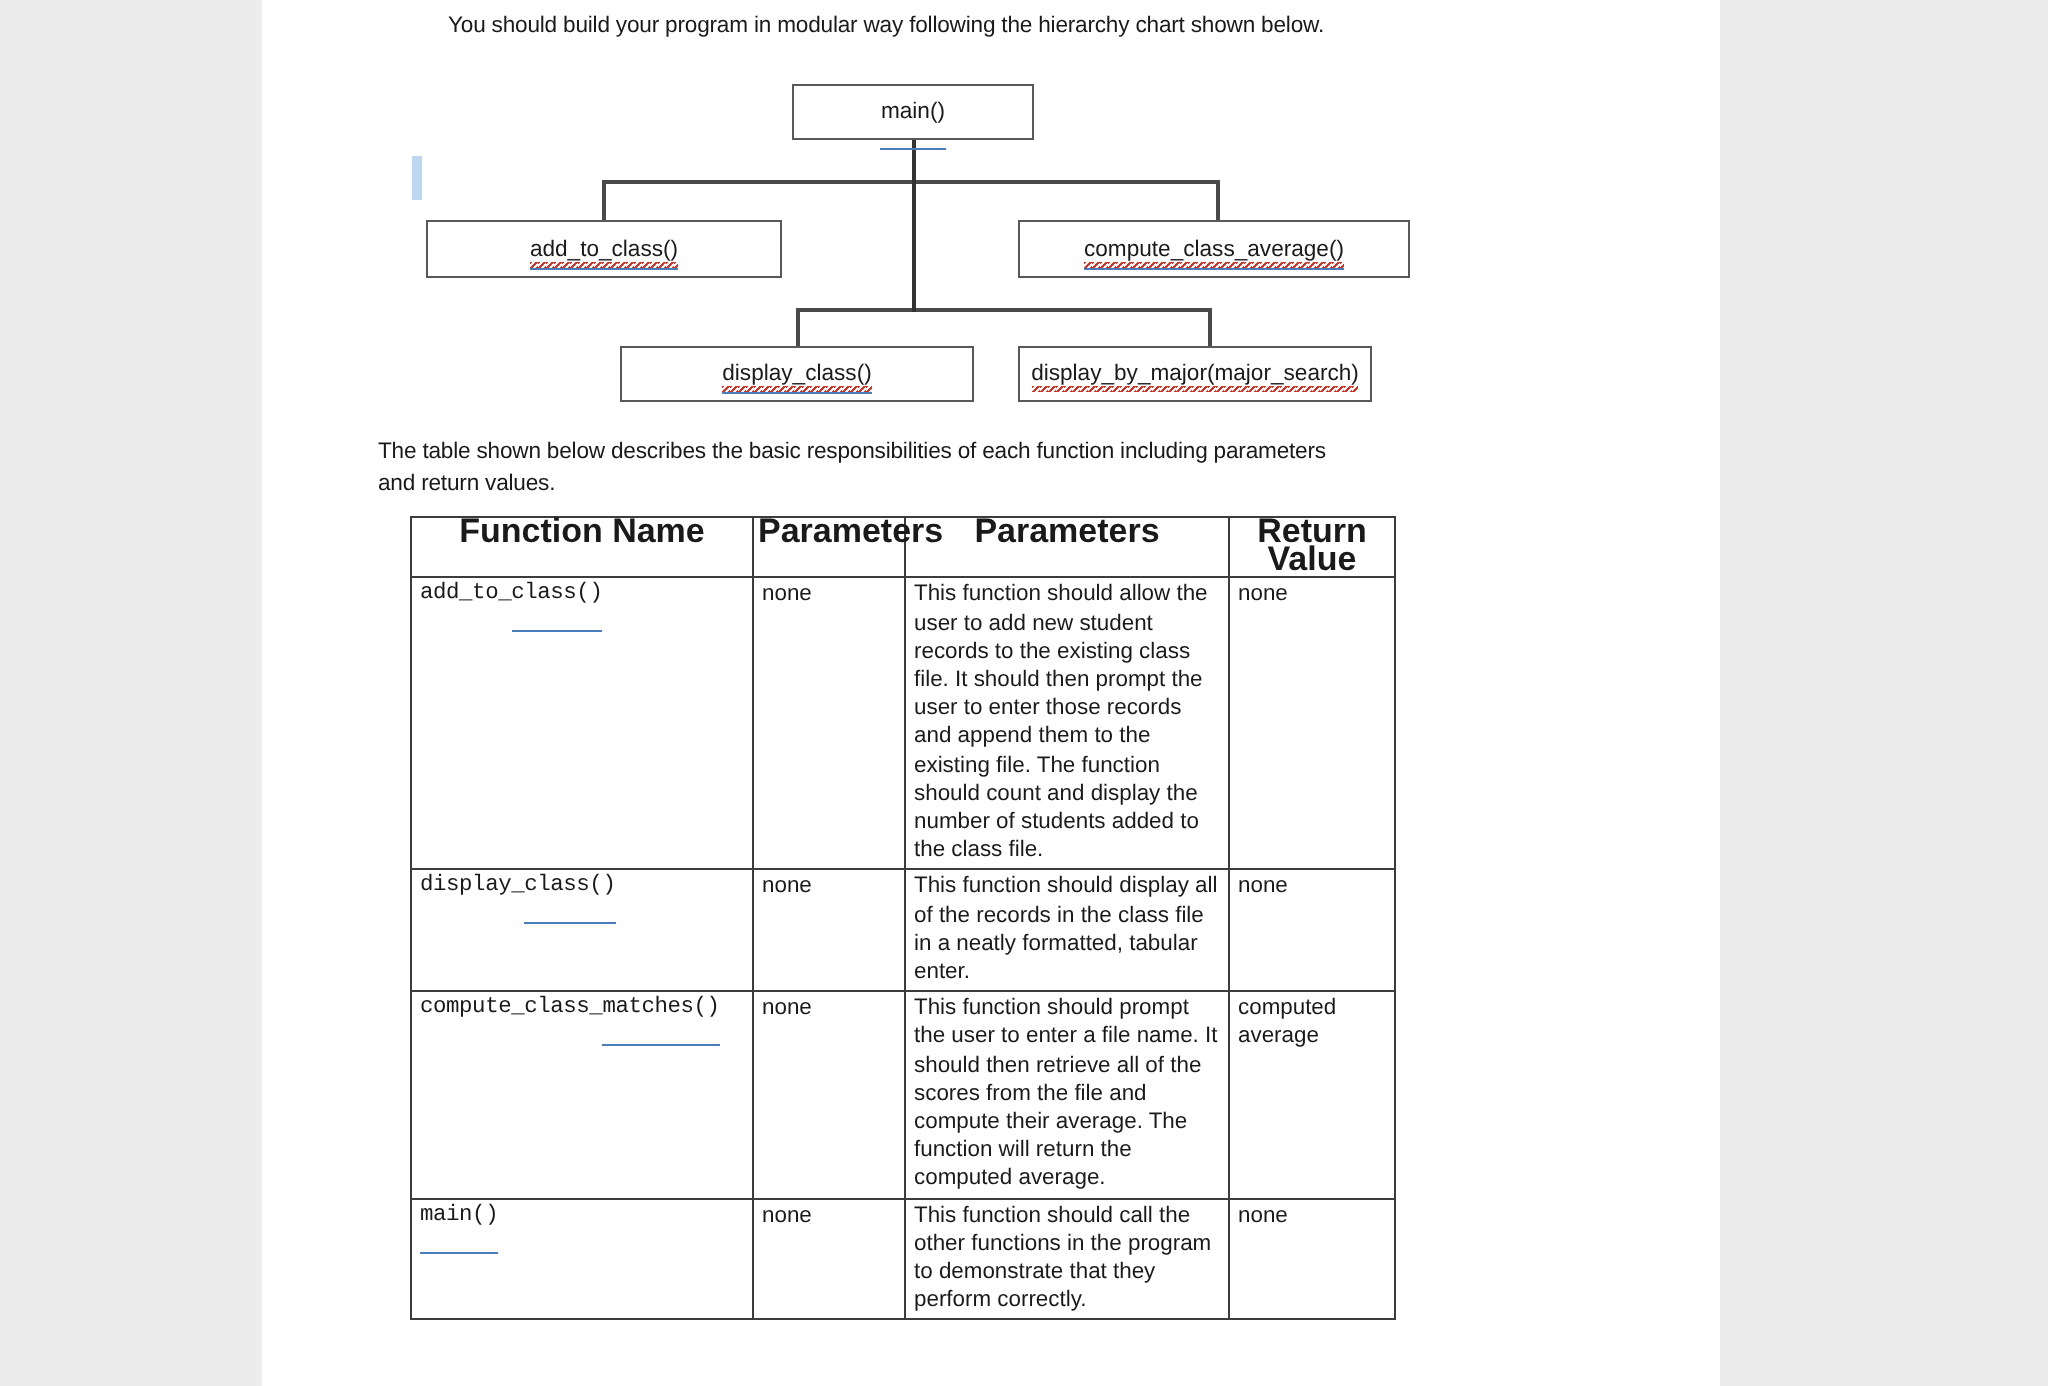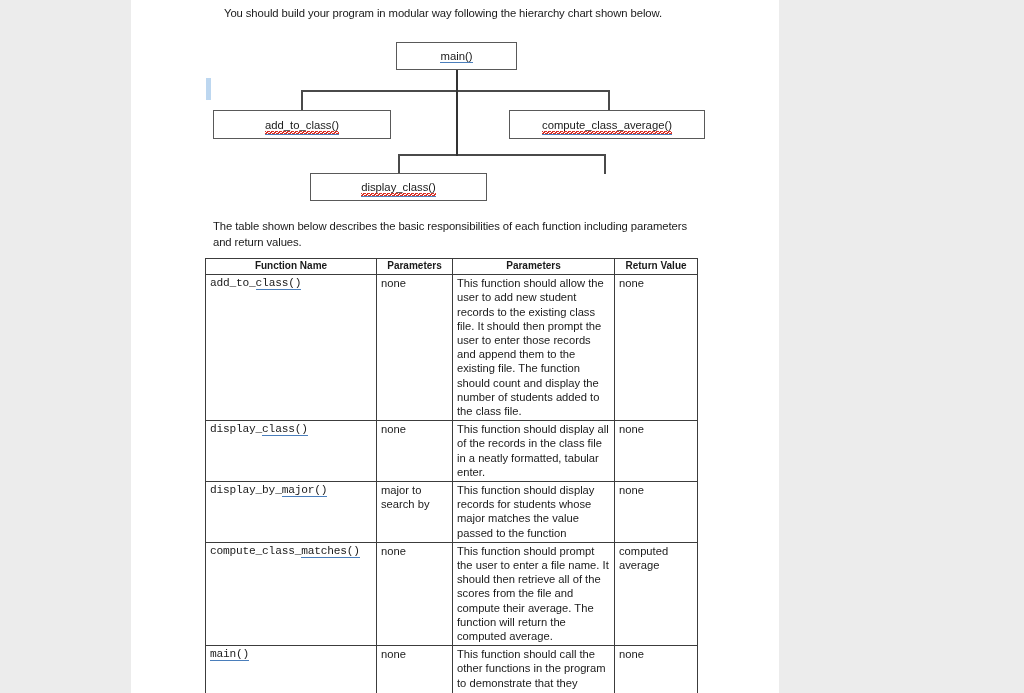--- a/index.html
+++ b/index.html
@@ -4,38 +4,38 @@
 <style>
   html,body{margin:0;padding:0;}
   body{
     width:1024px;height:693px;
     background:#ececec;
     font-family:"Liberation Sans", sans-serif;
     overflow:hidden;
     position:relative;
   }
   #page{
-    position:absolute;left:131px;top:0;width:648px;height:693px;
+    position:absolute;left:131px;top:0;width:729px;height:693px;
     background:#ffffff;
     box-shadow:0 0 0 0 rgba(0,0,0,0);
   }
   .page-edge-l{position:absolute;left:131px;top:0;width:1px;height:693px;background:#e2e2e2;}
   .page-edge-r{position:absolute;left:772px;top:0;width:1px;height:693px;background:#dcdcdc;}
 
   
   .para{
     position:absolute;
     font-size:11.3px;
     line-height:16px;
     color:#1a1a1a;
     letter-spacing:-0.1px;
     white-space:pre-wrap;
   }
   #intro-text{left:93px;top:5px;width:520px;}
-  #table-intro{left:82px;top:218px;width:485px;}
+  #table-intro{left:58px;top:218px;width:485px;}
 
   
   #chart{position:absolute;left:0;top:0;width:641px;height:215px;}
   .node{
     position:absolute;
     border:1.4px solid #595959;
     background:#fff;
     display:flex;align-items:center;justify-content:center;
     box-sizing:border-box;
     font-size:11.3px;
@@ -50,21 +50,21 @@
 
   
   #cursor-marker{
     position:absolute;left:75px;top:78px;width:5px;height:22px;
     background:#bdd7f0;z-index:4;
   }
 
   
   .u-blue{
     border-bottom:1.6px solid #4a7ebb;
-    padding-bottom:0px;
+    padding-bottom:12px;
   }
   .u-red{
     background-image:
       repeating-linear-gradient(135deg,#d93025 0 1px,transparent 1px 2px);
     background-repeat:repeat-x;
     background-size:4px 3px;
     background-position:0 100%;
     padding-bottom:3px;
   }
   .u-red-blue{
@@ -84,21 +84,21 @@
     vertical-align:top;
     padding:1px 4px 2px 4px;
     font-size:11.2px;
     line-height:14.2px;
     color:#1a1a1a;
     box-sizing:border-box;
   }
   #fn-table th{
     text-align:center;
     font-weight:bold;
-    font-size:10px;
+    font-size:17px;
     padding:0 2px 1px 2px;
     height:14px;
   }
   td.fname{
     font-family:"Liberation Mono", monospace;
     font-size:11px;
     color:#2b2b2b;
     letter-spacing:-0.2px;
     white-space:nowrap;
     padding-left:6px;
@@ -141,20 +141,23 @@
     </div>
 
     <div class="node" style="left:378px;top:110px;width:196px;height:29px;">
       <span><span class="u-red u-red-blue">compute_class_average()</span></span>
     </div>
 
     <div class="node" style="left:179px;top:173px;width:177px;height:28px;">
       <span><span class="u-red u-red-blue">display_class()</span></span>
     </div>
 
+    <div class="node" style="left:378px;top:173px;width:177px;height:28px;">
+      <span><span class="u-red">display_by_major(major_search)</span></span>
+    </div>
   </div>
 
   <div id="cursor-marker"></div>
 
   <div class="para" id="table-intro">The table shown below describes the basic responsibilities of each function including parameters and return values.</div>
 
   <table id="fn-table">
     <colgroup>
       <col class="col1">
         <col class="col2">
@@ -175,26 +178,20 @@
         <td>none</td>
         <td>This function should allow the user to add new student records to the existing class file.  It should then prompt the user to enter those records and append them to the existing file.  The function should count and display the number of students added to the class file.</td>
         <td>none</td>
       </tr>
       <tr class="r2">
         <td class="fname"><span><span>display_</span><span class="u-blue">class()</span></span></td>
         <td>none</td>
         <td>This function should display all of the records in the class file in a neatly formatted, tabular enter.</td>
         <td>none</td>
       </tr>
-      <tr class="r3">
-        <td class="fname"><span><span>display_by_</span><span class="u-blue">major()</span></span></td>
-        <td>major to search by</td>
-        <td>This function should display records for students whose major matches the value passed to the function</td>
-        <td>none</td>
-      </tr>
       <tr class="r4">
         <td class="fname"><span><span>compute_class_</span><span class="u-blue">matches()</span></span></td>
         <td>none</td>
         <td>This function should prompt the user to enter a file name.  It should then retrieve all of the scores from the file and compute their average.  The function will return the computed average.</td>
         <td>computed average</td>
       </tr>
       <tr class="r5">
         <td class="fname"><span class="u-blue">main()</span></td>
         <td>none</td>
         <td>This function should call the other functions in the program to demonstrate that they perform correctly.</td>

